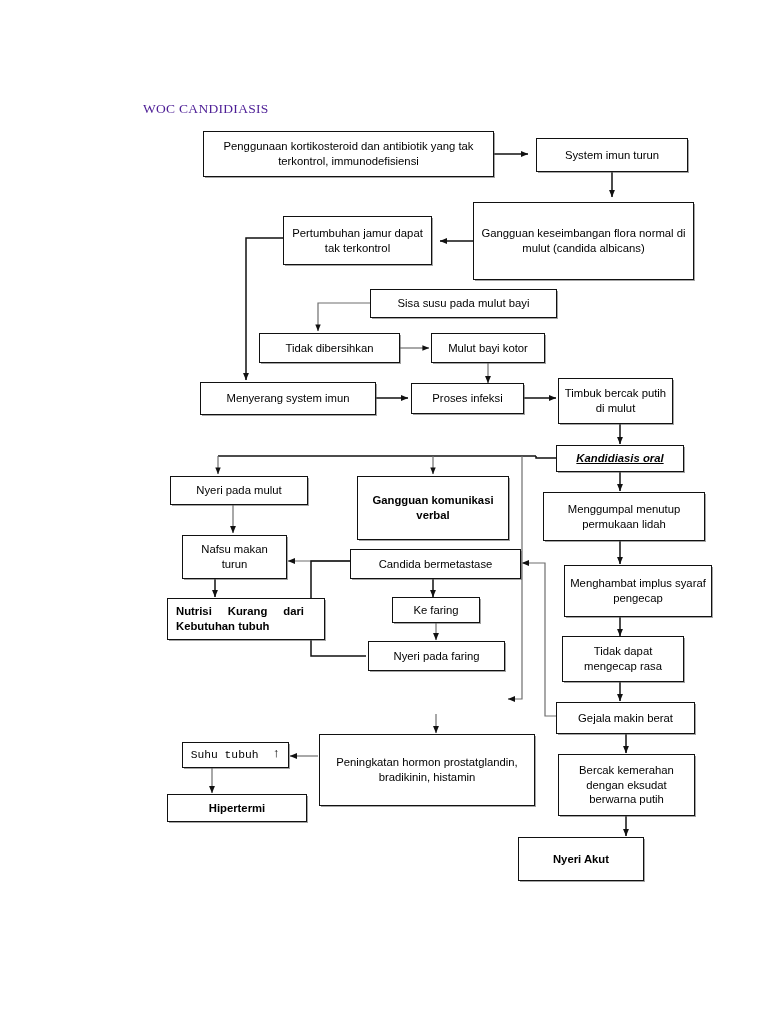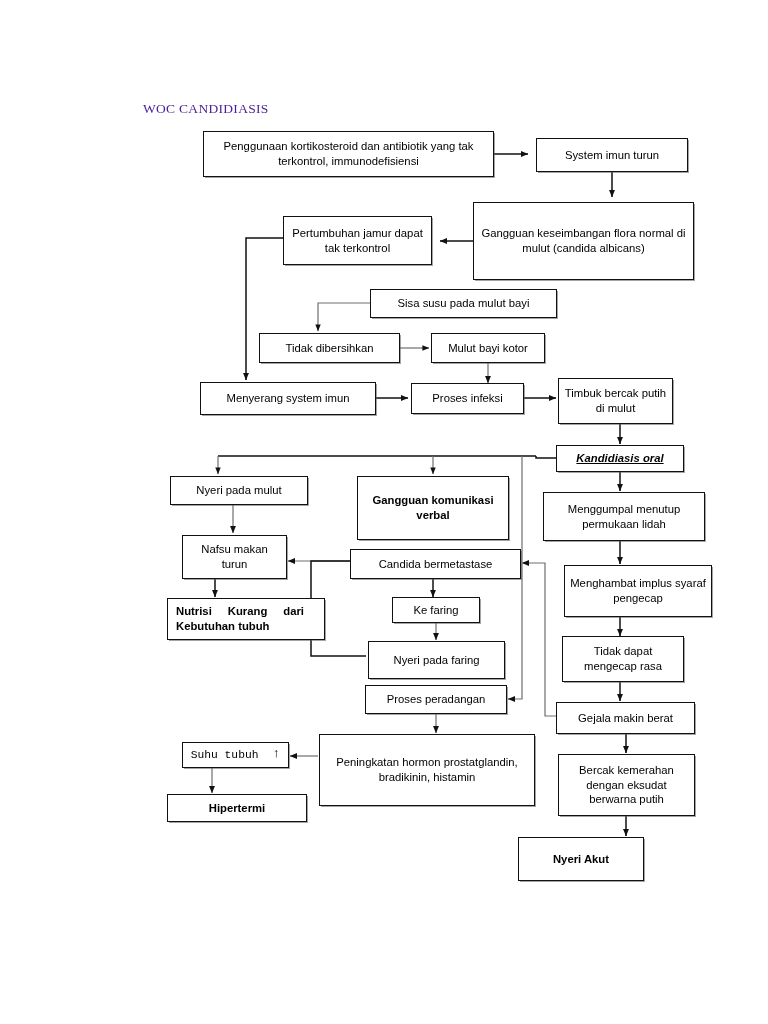--- a/index.html
+++ b/index.html
@@ -219,27 +219,24 @@
   </div>
 
   <div class="node" style="left:392px;top:597px;width:88px;height:26px;">
     <span class="txt">Ke faring</span>
   </div>
 
   <div class="node" style="left:562px;top:636px;width:122px;height:46px;">
     <span class="txt">Tidak dapat mengecap rasa</span>
   </div>
 
-  <div class="node" style="left:368px;top:641px;width:137px;height:38px;">
+  <div class="node" style="left:368px;top:641px;width:137px;height:30px;">
     <span class="txt">Nyeri pada faring</span>
   </div>
 
-  <div class="node" style="left:365px;top:685px;width:142px;height:29px;">
-    <span class="txt">Proses peradangan</span>
-  </div>
 
   <div class="node" style="left:556px;top:702px;width:139px;height:32px;">
     <span class="txt">Gejala makin berat</span>
   </div>
 
   <div class="node withglyph" style="left:182px;top:742px;width:107px;height:26px;">
     <span class="txt">
       <span>Suhu tubuh</span>
       <span class="uparrow">↑</span>
     </span>

